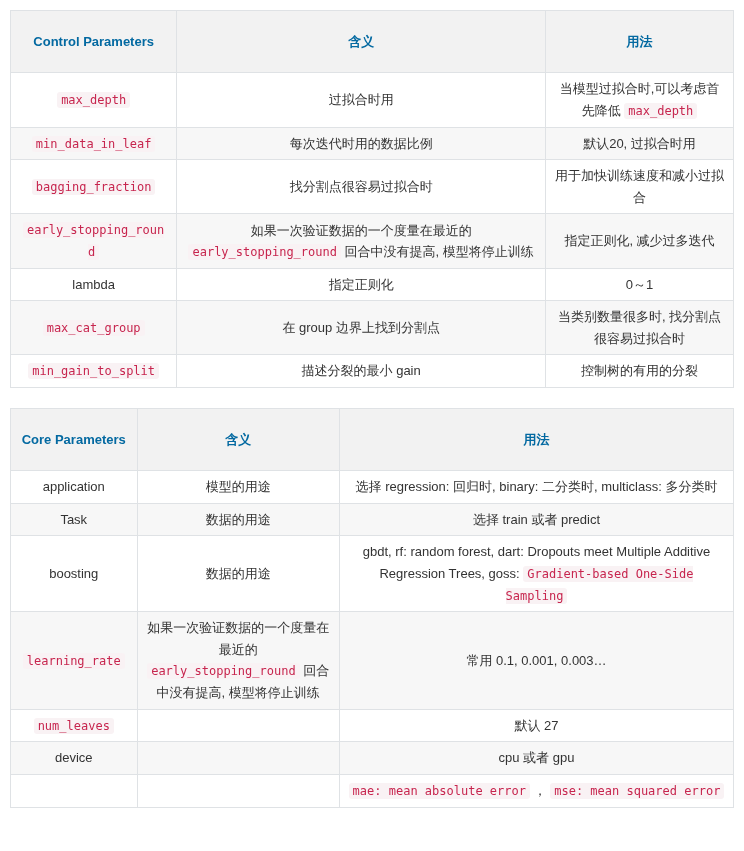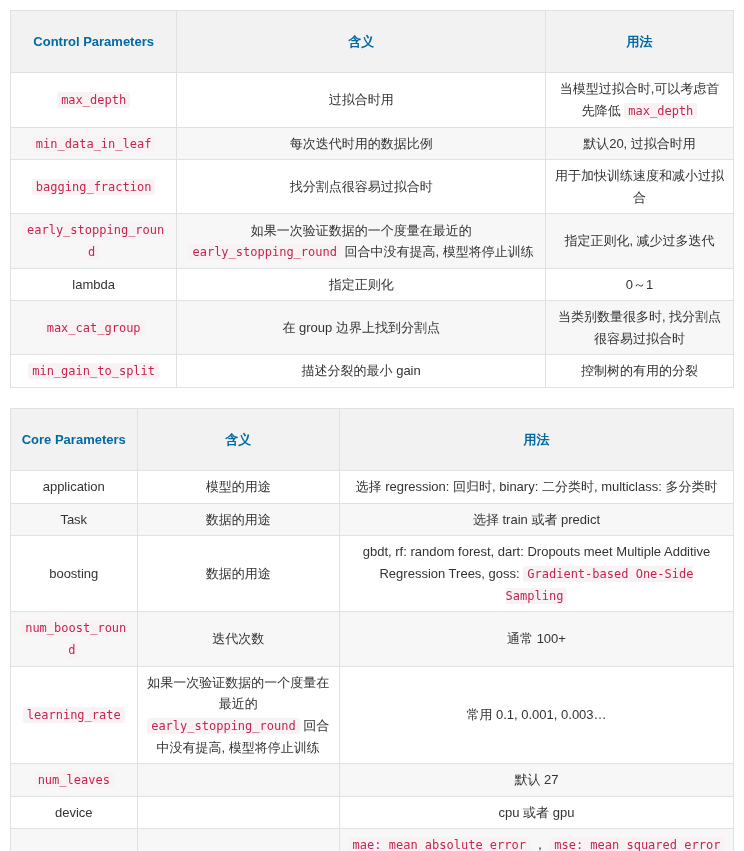--- a/index.html
+++ b/index.html
@@ -134,25 +134,20 @@
             <td><span>Task</span></td>
             <td><span>数据的用途</span></td>
             <td><span>选择 train 或者 predict</span></td>
           </tr>
           <tr>
             <td><span>boosting</span></td>
             <td><span>数据的用途</span></td>
             <td><span>gbdt, rf: random forest, dart: Dropouts meet Multiple Additive Regression Trees, goss: </span><code class="inline-code">Gradient-based One-Side Sampling</code></td>
           </tr>
           <tr>
-            <td><code class="inline-code">num_boost_round</code></td>
-            <td><span>迭代次数</span></td>
-            <td><span>通常 100+</span></td>
-          </tr>
-          <tr>
             <td><code class="inline-code">learning_rate</code></td>
             <td><span>如果一次验证数据的一个度量在最近的 </span><code class="inline-code">early_stopping_round</code><span> 回合中没有提高, 模型将停止训练</span></td>
             <td><span>常用 0.1, 0.001, 0.003…</span></td>
           </tr>
           <tr>
             <td><code class="inline-code">num_leaves</code></td>
             <td></td>
             <td><span>默认 27</span></td>
           </tr>
           <tr>

